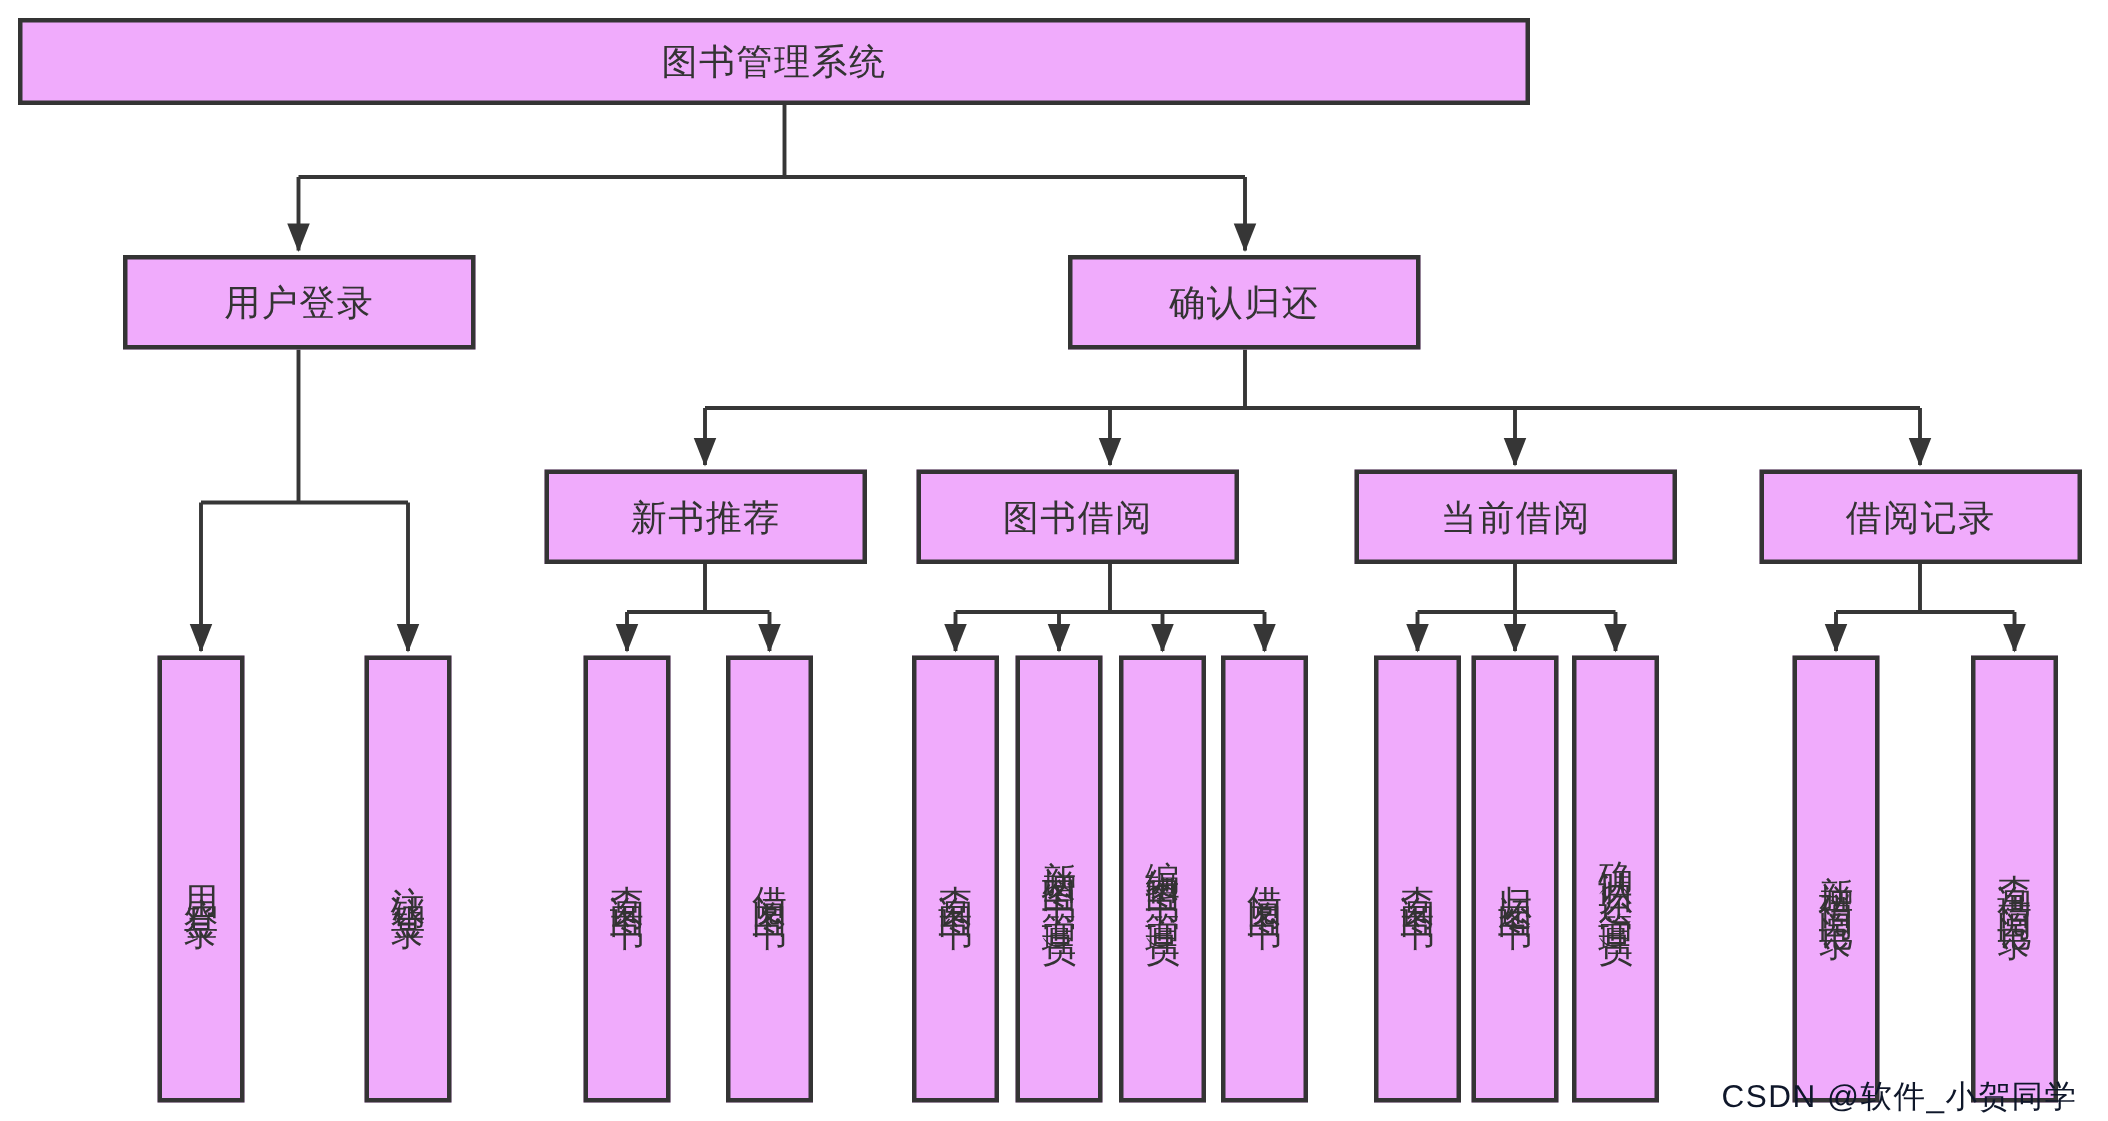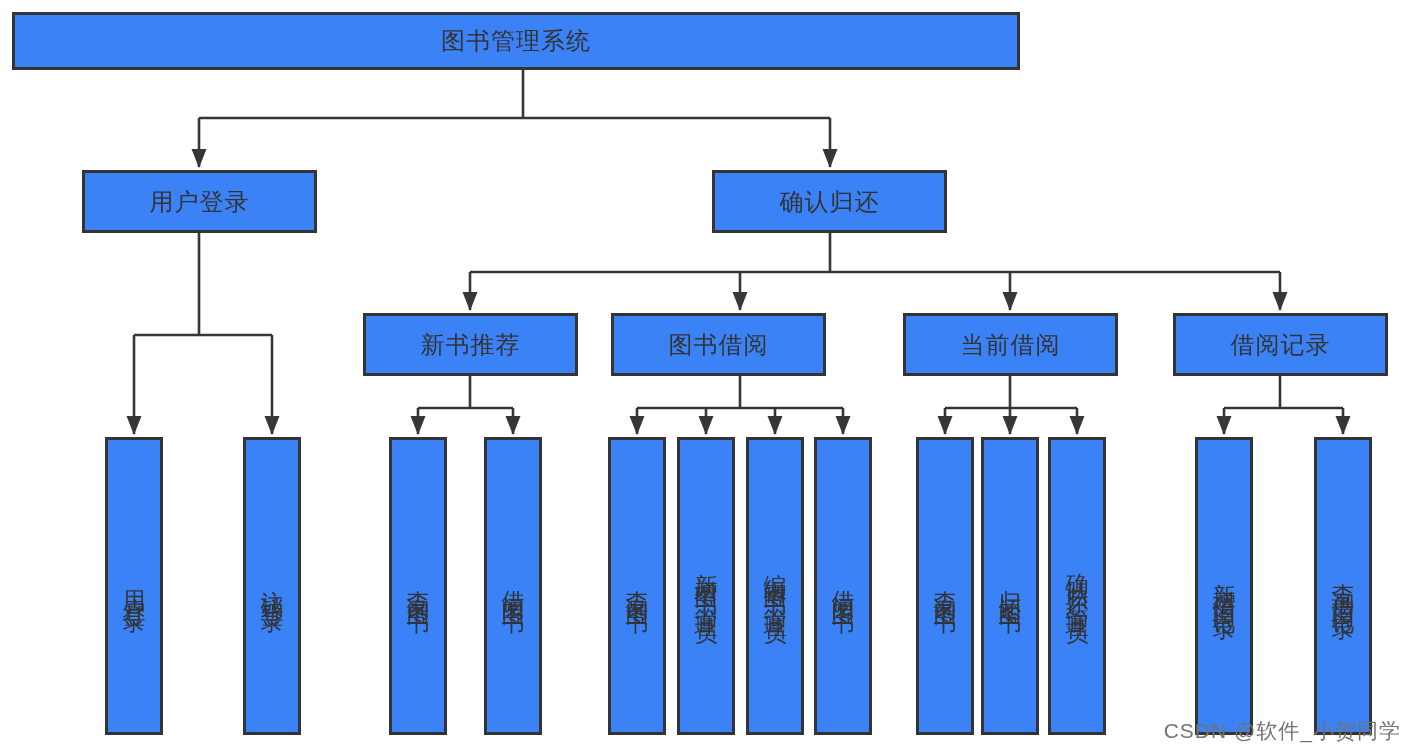--- a/index.html
+++ b/index.html
@@ -18,21 +18,21 @@
   #connectors {
     position: absolute;
     left: 0;
     top: 0;
     z-index: 1;
   }
   .box {
     position: absolute;
     box-sizing: border-box;
     border: 3px solid #343434;
-    background: #3b82f6;
+    background: #f0abfc;
     display: flex;
     align-items: center;
     justify-content: center;
     z-index: 2;
   }
   .box.h span {
     font-size: 24px;
     color: #333333;
     letter-spacing: 1px;
     white-space: nowrap;
@@ -44,24 +44,24 @@
     letter-spacing: 7px;
     color: #333333;
     line-height: 1;
   }
   
   .lvl2 { top: 170px; width: 235px; height: 63px; }
   .lvl3 { top: 313px; width: 215px; height: 63px; }
   .leaf { top: 437px; width: 58px; height: 298px; }
   .watermark {
     position: absolute;
-    right: 4px;
+    right: 20px;
     bottom: 2px;
     font-size: 21px;
-    color: #737373;
+    color: #0f172a;
     letter-spacing: 1px;
     z-index: 3;
     white-space: nowrap;
   }
 </style>
 </head>
 <body>
 
 <div id="canvas">
 

